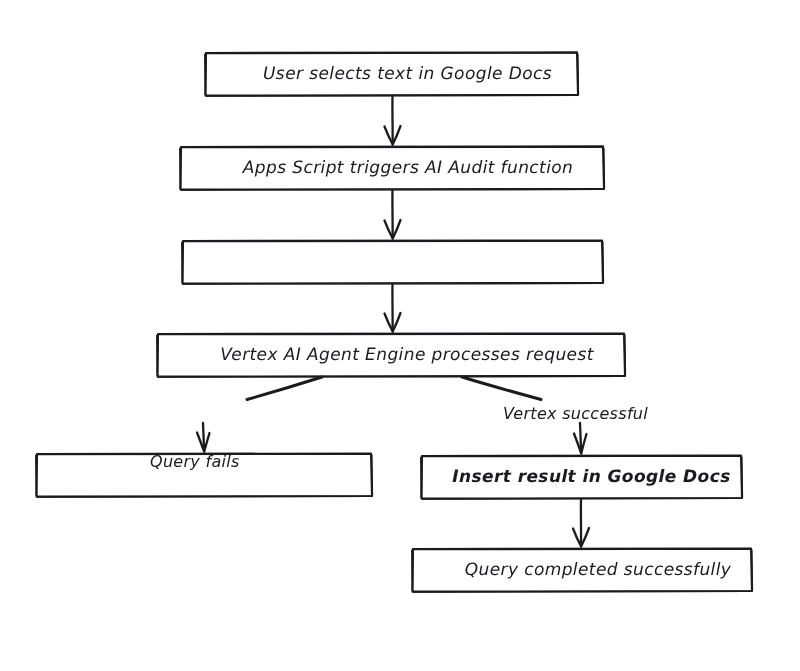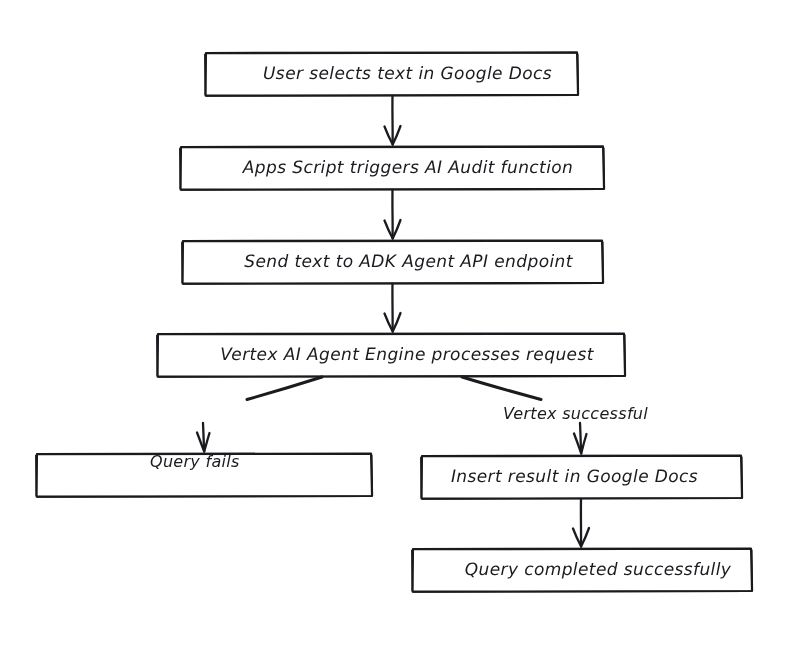--- a/index.html
+++ b/index.html
@@ -139,26 +139,25 @@
         <path d="M573,528.5 C575.5,535 578.5,541.5 581.1,546.5"></path>
         <path d="M589,528 C586.5,535 583.7,541.5 581.1,546.5"></path>
       </g>
     </g>
   </svg>
 
   <div class="node" style="left:205px; top:52px; width:373px; height:44px;">User selects text in Google Docs</div>
 
   <div class="node" style="left:180px; top:146px; width:424px; height:44px;text-align:center;">Apps Script triggers AI Audit function</div>
 
-  <div class="node" style="left:182px; top:240px; width:421px; height:44px;">Send text to ADK Agent API endpoint</div>
 
   <div class="node" style="left:157px; top:333px; width:468px; height:44px;text-align:right;">Vertex AI Agent Engine processes request</div>
 
 
-  <div class="node" style="left:398px; top:455px; width:321px; height:44px;">Insert result in Google Docs</div>
+  <div class="node" style="left:415px; top:455px; width:321px; height:44px;font-weight:bold;">Insert result in Google Docs</div>
 
   <div class="node" style="left:412px; top:548px; width:340px; height:44px;">Query completed successfully</div>
 
   <div class="edge-label" style="left:150px; top:404px;margin-top:48px;">Query fails</div>
 
   <div class="edge-label" style="left:503px; top:404px;">Vertex successful</div>
 
 </div>
 
 </body></html>

